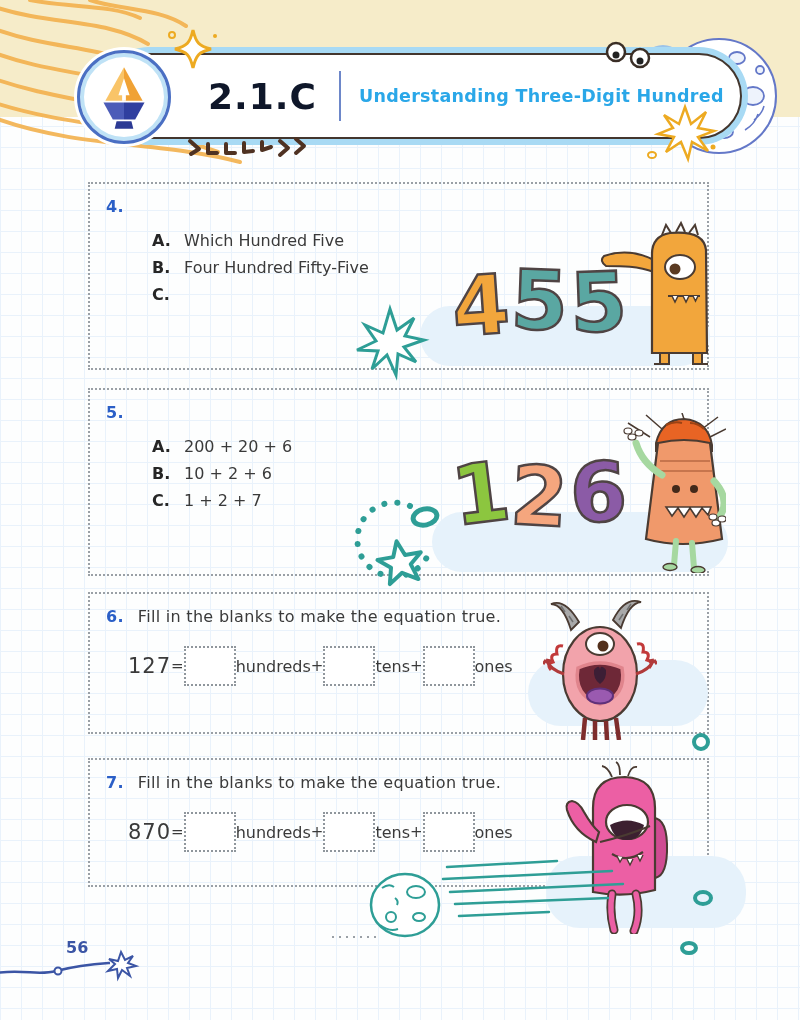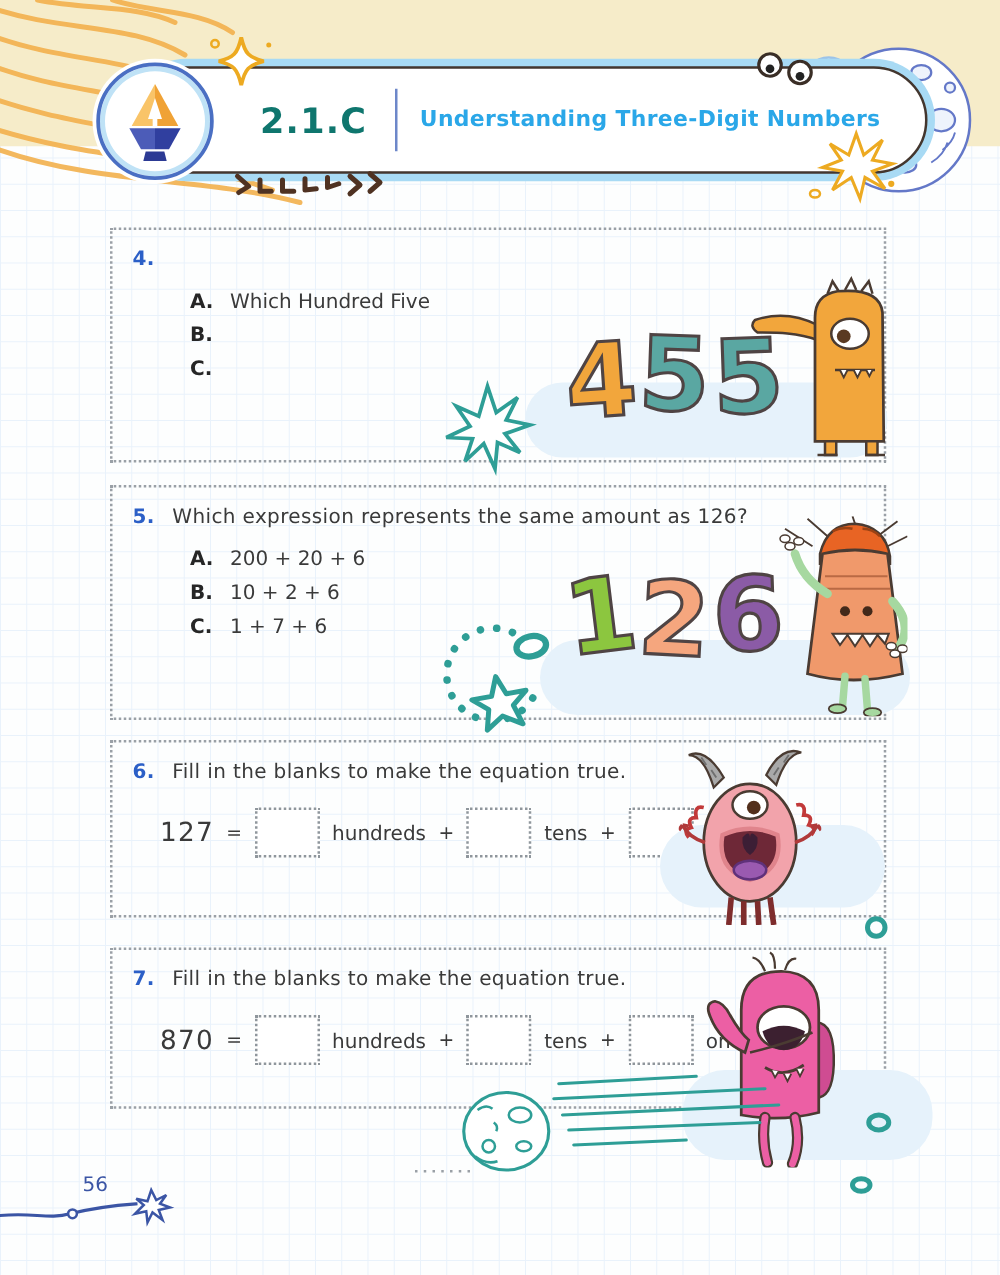--- a/index.html
+++ b/index.html
@@ -7,37 +7,37 @@
   .page{position:relative;width:800px;height:1020px;overflow:hidden;background:#fdfefe;
     background-image:linear-gradient(#e9f2fb 1px,transparent 1px),linear-gradient(90deg,#e9f2fb 1px,transparent 1px);
     background-size:21px 21px;}
   .header-band{position:absolute;left:0;top:0;width:800px;height:117px;background:#f6ecc9;z-index:0;}
   .deco{position:absolute;left:0;top:0;width:800px;height:1020px;pointer-events:none;}
   .deco.back{z-index:1;}
   .deco.front{z-index:6;}
   .header-bar{position:absolute;left:106px;top:53px;width:636px;height:86px;box-sizing:border-box;background:#fff;
     border:2px solid #43362e;border-radius:44px;box-shadow:0 0 0 6px #a8daf4;z-index:5;
     display:flex;align-items:center;padding-left:100px;}
-  .lesson-code{font-size:28px;font-weight:bold;color:#0f766e;letter-spacing:1px;}
+  .lesson-code{font-size:36px;font-weight:bold;color:#0f172a;letter-spacing:1px;}
   .bar-divider{width:2px;height:50px;background:#6d87c9;margin:0 18px 0 22px;}
   .page-title{font-size:17.5px;font-weight:bold;color:#2aa7e8;letter-spacing:.3px;}
   .logo{position:absolute;left:77px;top:50px;width:94px;height:94px;box-sizing:border-box;background:#fff;
     border:3px solid #4a6fc3;border-radius:50%;box-shadow:inset 0 0 0 4px #bfe2f6,0 0 0 3px #fff;z-index:6;
     display:flex;align-items:center;justify-content:center;}
   .q-box{position:absolute;border:2px dotted #9aa0a6;box-sizing:border-box;z-index:2;}
   .box-4{left:88px;top:182px;width:621px;height:188px;}
   .box-5{left:88px;top:388px;width:621px;height:188px;}
   .box-6{left:88px;top:592px;width:621px;height:142px;}
   .box-7{left:88px;top:758px;width:621px;height:129px;}
   .q-head{display:flex;gap:14px;padding:13px 14px 0 16px;font-size:16px;color:#3a3a3a;letter-spacing:.3px;}
   .q-num{color:#2b5fc7;font-weight:bold;}
   .options{margin:15px 0 0 62px;display:flex;flex-direction:column;gap:8px;font-size:16px;color:#3a3a3a;}
   .opt{display:flex;gap:12px;}
   .opt-letter{font-weight:bold;color:#262626;min-width:20px;}
-  .eq-row{position:absolute;left:38px;top:52px;display:flex;align-items:center;gap:10px;font-size:16px;color:#3a3a3a;}
+  .eq-row{position:absolute;left:38px;top:52px;display:flex;align-items:center;font-size:16px;color:#3a3a3a;}
   .eq-value{font-size:21px;letter-spacing:1px;}
   .eq-sign{font-size:15px;}
   .blank{width:52px;height:40px;border:2px dotted #8f969c;background:#fff;display:inline-block;box-sizing:border-box;}
   .cloud{position:absolute;background:#e6f2fb;border-radius:34px;z-index:3;}
   .cloud-4{left:420px;top:306px;width:290px;height:60px;}
   .cloud-5{left:432px;top:512px;width:296px;height:60px;}
   .cloud-6{left:528px;top:660px;width:180px;height:66px;}
   .cloud-7{left:546px;top:856px;width:200px;height:72px;}
   .digits{position:absolute;z-index:4;display:flex;font-weight:bold;font-size:82px;line-height:1;
     -webkit-text-stroke:2.5px #4f4444;letter-spacing:2px;}
@@ -50,21 +50,21 @@
   .digits-5 span:nth-child(1){transform:rotate(-7deg) translateY(3px);}
   .digits-5 span:nth-child(2){transform:rotate(3deg) translateY(6px);}
   .digits-5 span:nth-child(3){transform:rotate(-2deg) translateY(2px);}
   .c-orange{color:#f2a63c;} .c-teal{color:#5aa7a2;} .c-green{color:#8cc63f;}
   .c-peach{color:#f5a67e;} .c-purple{color:#8b5ba6;}
   .monster{position:absolute;z-index:5;}
   .monster-4{left:594px;top:220px;}
   .monster-5{left:616px;top:413px;}
   .monster-6{left:543px;top:594px;}
   .monster-7{left:556px;top:760px;}
-  .page-num{position:absolute;left:66px;top:938px;z-index:6;color:#3b55a5;font-weight:normal;font-size:16px;text-align:right;}
+  .page-num{position:absolute;left:66px;top:938px;z-index:6;color:#3b55a5;font-weight:bold;font-size:16px;text-align:right;}
 </style>
 </head>
 <body>
 
 <div class="page">
 
   <div class="header-band"></div>
 
   <svg class="deco back" viewBox="0 0 800 1020">
     <g stroke="#f3b14d" stroke-width="4" fill="none" opacity="0.9" stroke-linecap="round">
@@ -94,21 +94,21 @@
         <circle cx="760" cy="70" r="4"></circle>
           <circle cx="700" cy="128" r="4"></circle>
       </g>
       <path d="M754 120 q8 -6 10 -14 M745 130 q10 -6 13 -16" stroke-width="1.5"></path>
     </g>
   </svg>
 
   <div class="header-bar">
     <span class="lesson-code">2.1.C</span>
     <span class="bar-divider"></span>
-    <span class="page-title">Understanding Three-Digit Numbers</span>
+    <span class="page-title">Understanding Three-Digit Hundred</span>
   </div>
 
   <div class="logo">
     <svg width="56" height="68" viewBox="0 0 60 72">
       <polygon points="30,4 10,40 30,40" fill="#f9c468"></polygon>
       <polygon points="30,4 50,40 30,40" fill="#f0a235"></polygon>
       <path d="M30 16 L24 34 L28 34 L28 40 L32 40 L32 34 L36 34 Z" fill="#ffffff"></path>
       <polygon points="8,42 30,42 30,60 18,60" fill="#4c5cb8"></polygon>
       <polygon points="30,42 52,42 42,60 30,60" fill="#303f9f"></polygon>
       <polygon points="22,62 38,62 40,70 20,70" fill="#2c3a94"></polygon>
@@ -119,44 +119,44 @@
     <div class="q-head">
       <span class="q-num">4.</span>
     </div>
     <div class="options">
       <div class="opt">
         <span class="opt-letter">A.</span>
         <span>Which Hundred Five</span>
       </div>
       <div class="opt">
         <span class="opt-letter">B.</span>
+        <span>Four Hundred Fifty-Five</span>
       </div>
       <div class="opt">
         <span class="opt-letter">C.</span>
       </div>
     </div>
   </div>
 
   <div class="q-box box-5">
     <div class="q-head">
       <span class="q-num">5.</span>
-      <span class="q-prompt">Which expression represents the same amount as 126?</span>
     </div>
     <div class="options">
       <div class="opt">
         <span class="opt-letter">A.</span>
         <span>200 + 20 + 6</span>
       </div>
       <div class="opt">
         <span class="opt-letter">B.</span>
         <span>10 + 2 + 6</span>
       </div>
       <div class="opt">
         <span class="opt-letter">C.</span>
-        <span>1 + 7 + 6</span>
+        <span>1 + 2 + 7</span>
       </div>
     </div>
   </div>
 
   <div class="q-box box-6">
     <div class="q-head">
       <span class="q-num">6.</span>
       <span class="q-prompt">Fill in the blanks to make the equation true.</span>
     </div>
     <div class="eq-row">

